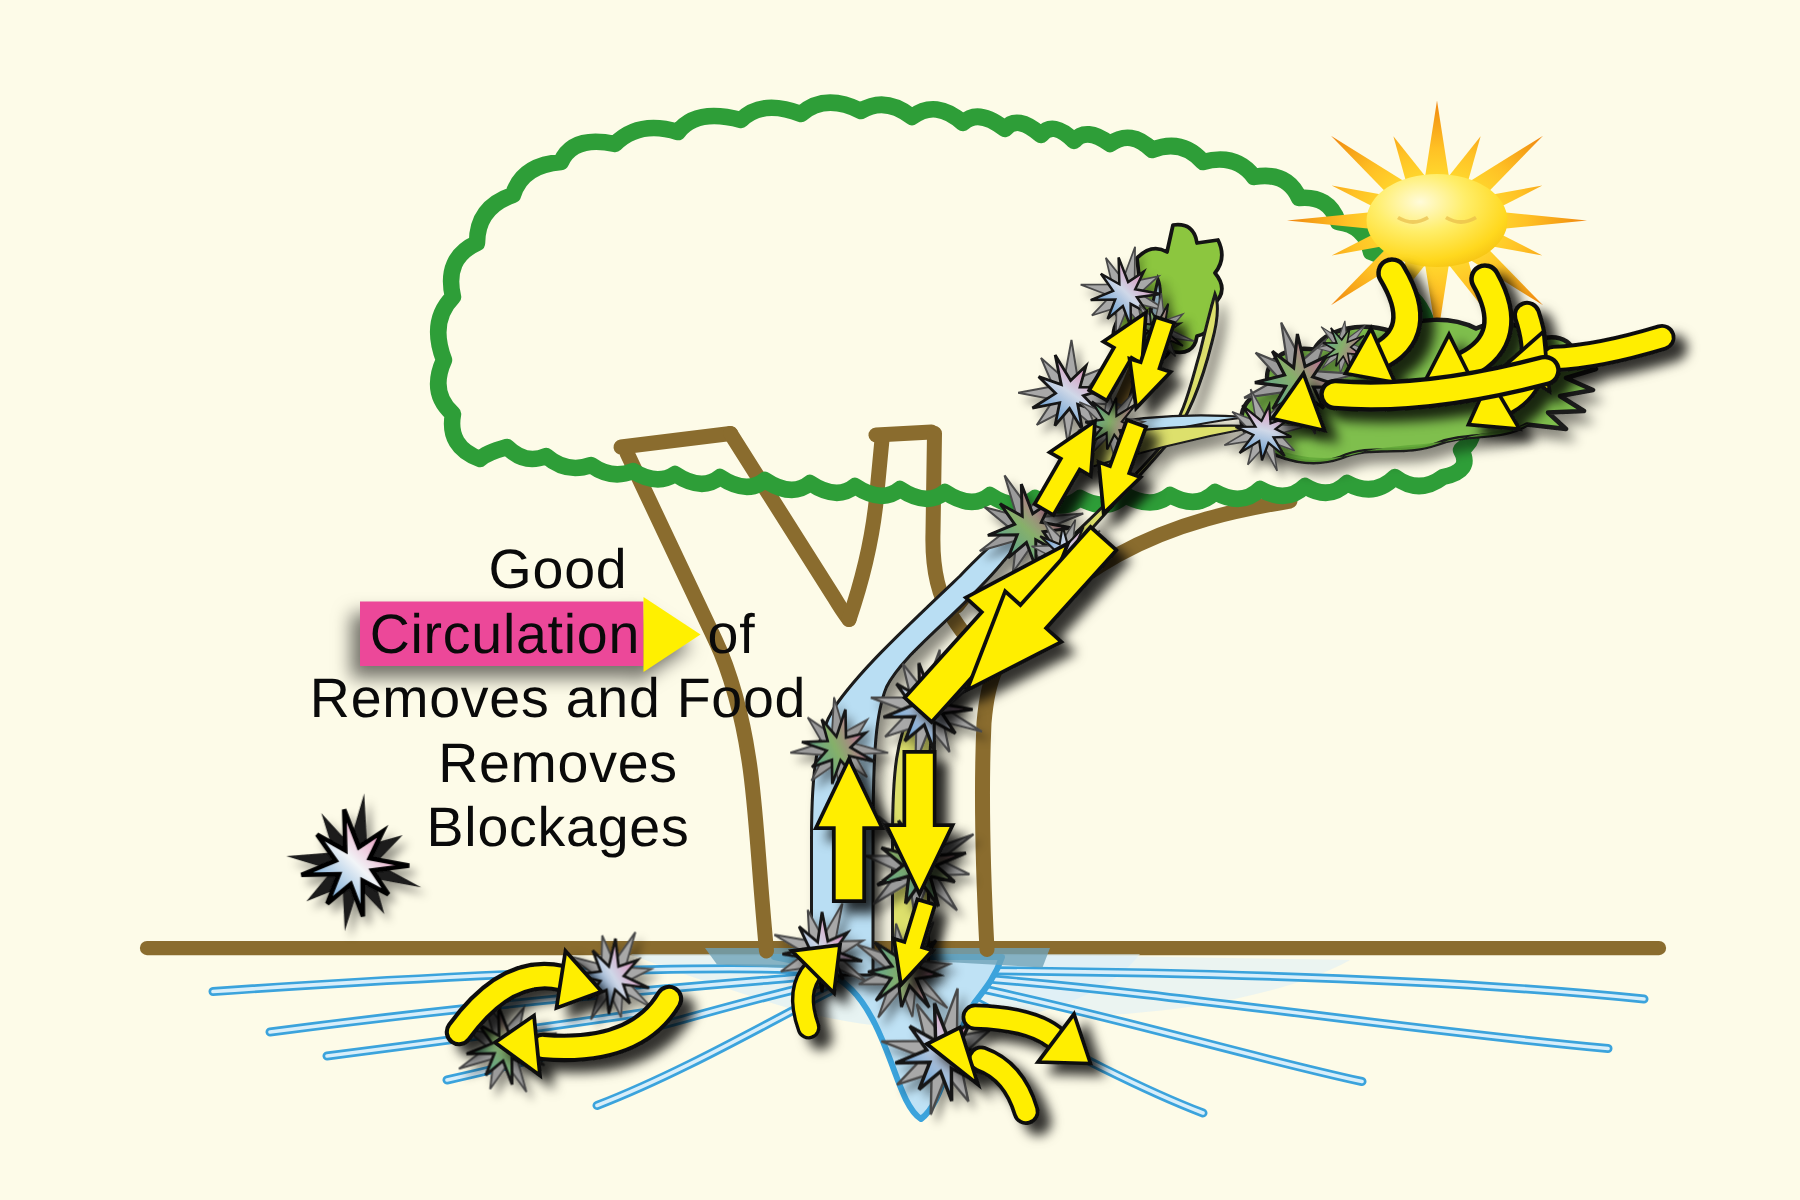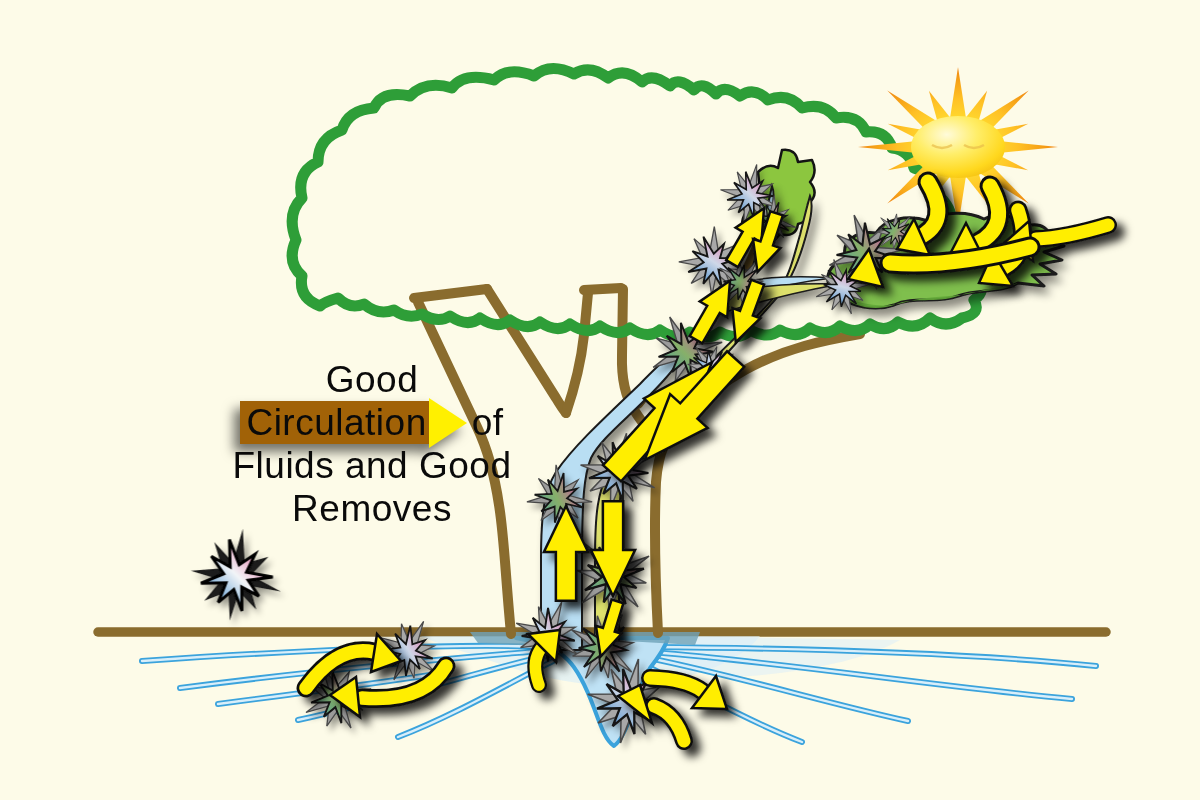--- a/index.html
+++ b/index.html
@@ -7,21 +7,21 @@
   .stage{position:relative;width:1200px;height:800px;background:#FDFBE8;overflow:hidden;}
   .stage svg{position:absolute;inset:0;display:block;}
   .caption{
     position:absolute;left:186px;top:358px;width:372px;
     text-align:center;color:#0a0a0a;
     font-weight:normal;font-size:37px;line-height:43px;letter-spacing:.5px;
     font-family:"Liberation Sans", sans-serif;
   }
   .cap-line{white-space:nowrap;}
   .banner{
-    position:relative;display:inline-block;background:#a16207;
+    position:relative;display:inline-block;background:#ec4899;
     padding:0 2px 0 6px;margin-right:43px;
     filter:drop-shadow(-6px 8px 6px rgba(0,0,0,0.55));
   }
   .banner::after{
     content:"";position:absolute;left:100%;top:50%;margin-top:-25px;
     width:0;height:0;border-left:38px solid #FFF000;
     border-top:25px solid transparent;border-bottom:25px solid transparent;
   }
   .after-banner{position:relative;}
 </style>
@@ -282,16 +282,17 @@
       <path d="M 539,685 Q 530,660 543,646" fill="none" stroke="#111" stroke-width="16" stroke-linecap="round"></path>
       <path d="M 539,685 Q 530,660 543,646" fill="none" stroke="#FFEE00" stroke-width="11.5" stroke-linecap="round"></path>
       <polygon points="560,630 556,662 528,634" fill="#FFEE00" stroke="#111" stroke-width="2.5"></polygon>
     </g>
   </g>
 </svg>
 
 <div class="caption">
   <div class="cap-line">Good</div>
   <div class="cap-line"><span class="banner"><span>Circulation</span></span><span class="after-banner">of</span></div>
-  <div class="cap-line">Fluids and Good</div>
+  <div class="cap-line">Removes and Food</div>
   <div class="cap-line">Removes</div>
+  <div class="cap-line">Blockages</div>
 </div>
 </div>
 
 </body></html>

